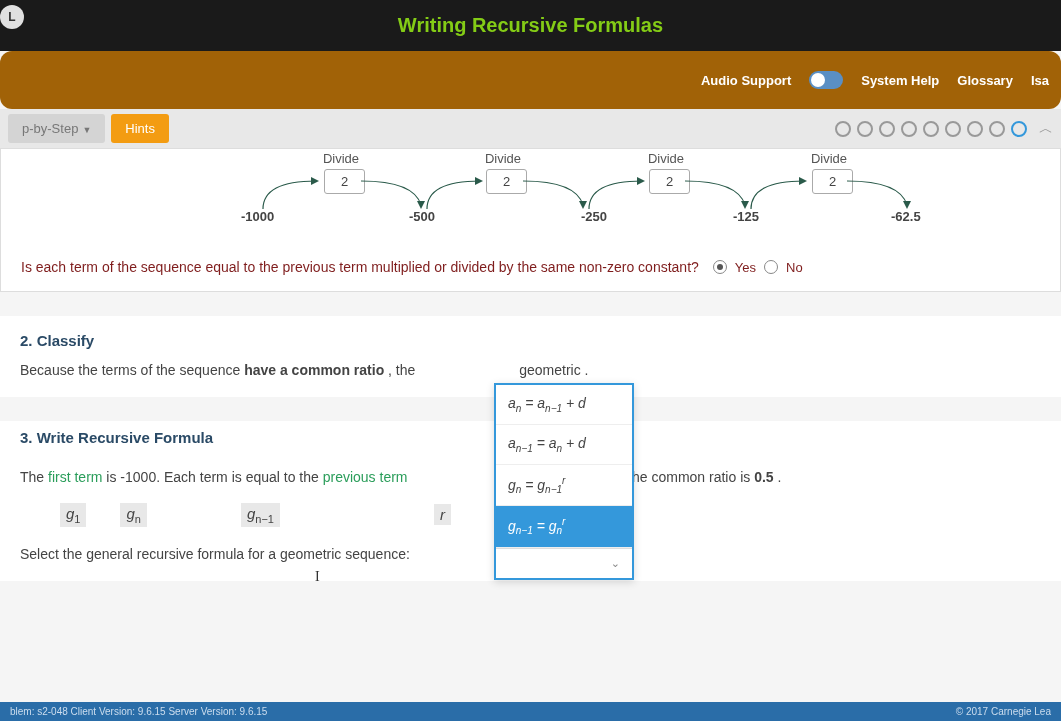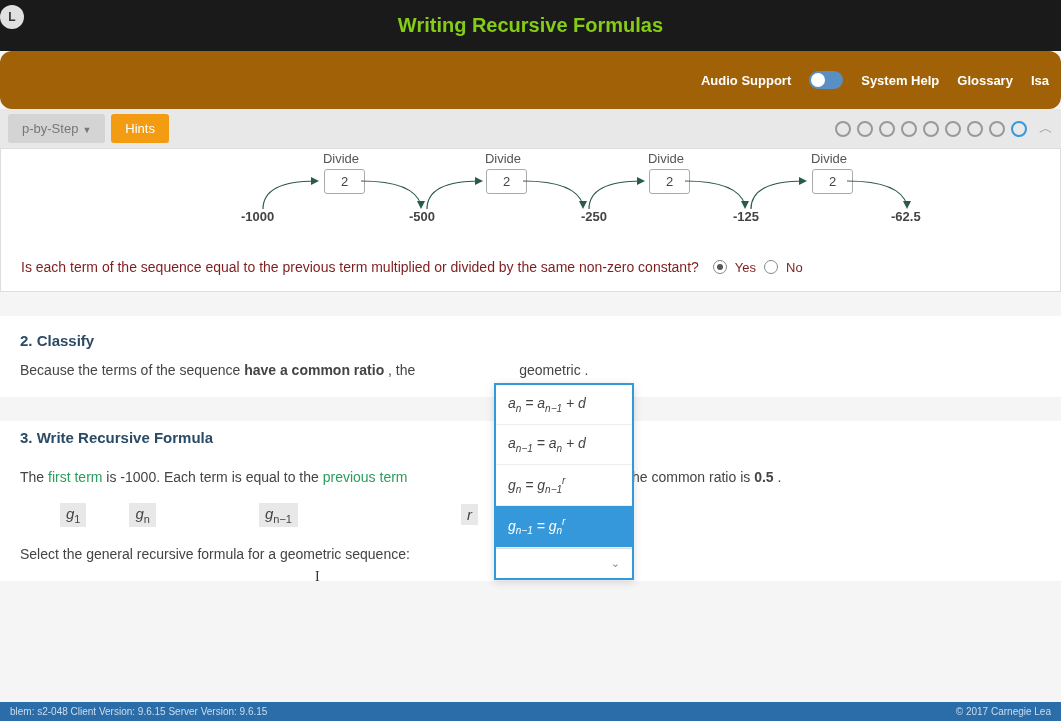--- a/index.html
+++ b/index.html
@@ -26,21 +26,21 @@
 .seq-box { position: absolute; border: 1px solid #aaa; border-radius: 3px; padding: 4px 16px; background: #fff; font-size: 13px; color: #444; }
 .seq-term { position: absolute; font-size: 13px; color: #444; font-weight: bold; }
 .question-row { padding: 10px 20px 16px; font-size: 14px; color: #7f1d1d; display: flex; align-items: center; border-top: 0; }
 .radio-group { margin-left: 14px; display: flex; align-items: center; gap: 8px; font-size: 13px; }
 .radio { width: 14px; height: 14px; border: 1px solid #888; border-radius: 50%; display: inline-block; position: relative; }
 .radio.sel::after { content: ''; position: absolute; width: 6px; height: 6px; background: #555; border-radius: 50%; top: 3px; left: 3px; }
 .section { background: #fff; padding: 16px 20px; margin-top: 24px; }
 .step-title { font-weight: bold; color: #2a4a66; font-size: 15px; margin-bottom: 10px; }
 .body-text { font-size: 14px; color: #444; line-height: 1.6; }
 .bold { font-weight: bold; }
-.formula-row { margin-top: 14px; display: flex; align-items: center; gap: 43px; font-size: 15px; font-style: italic; color: #444; padding-left: 40px; }
+.formula-row { margin-top: 14px; display: flex; align-items: center; gap: 34px; font-size: 15px; font-style: italic; color: #444; padding-left: 40px; }
 .formula-row sub { font-size: 11px; font-style: normal; }
 .var-box { background: #e8e8e8; padding: 2px 6px; display: inline-block; }
 .green { color: #2a9d5a; }
 .dropdown-pop { position: absolute; background: #fff; border: 2px solid #3498db; box-shadow: 0 2px 8px rgba(0,0,0,.15); width: 140px; z-index: 10; }
 .dropdown-pop .opt { padding: 10px 12px; font-size: 14px; color: #444; border-bottom: 1px solid #eee; font-style: italic; cursor: pointer; }
 .dropdown-pop .opt.sel { background: #3498db; color: #fff; }
 .dropdown-pop .opt sub { font-size: 10px; }
 .dropdown-pop .trigger { padding: 8px 12px; display: flex; justify-content: flex-end; color: #888; font-size: 11px; border-top: 1px solid #ddd; }
 .cursor-i { position: absolute; font-family: serif; font-size: 14px; color: #333; }
 .footer { position: absolute; bottom: 0; left: 0; right: 0; background: #2a6da8; color: #cde; font-size: 10px; padding: 4px 10px; display: flex; justify-content: space-between; }

